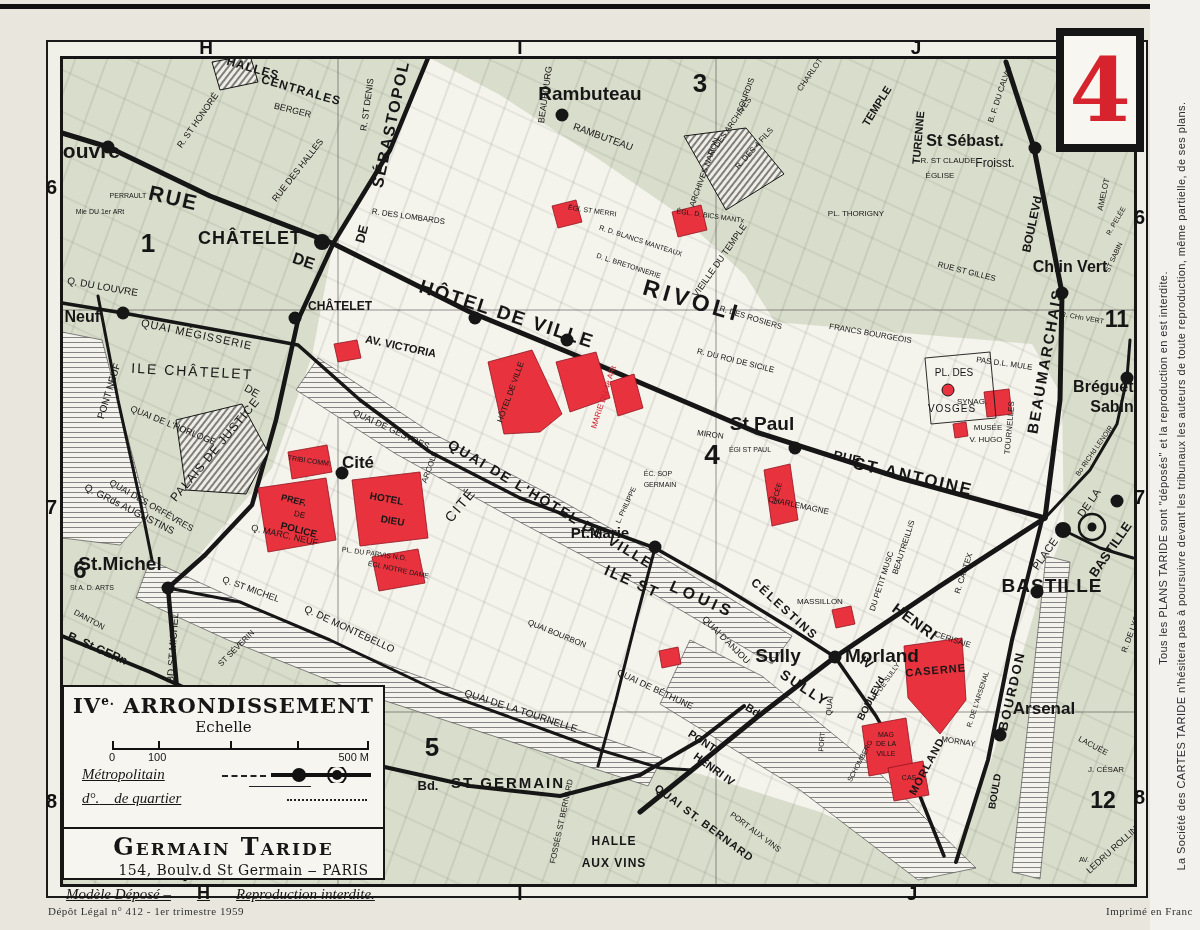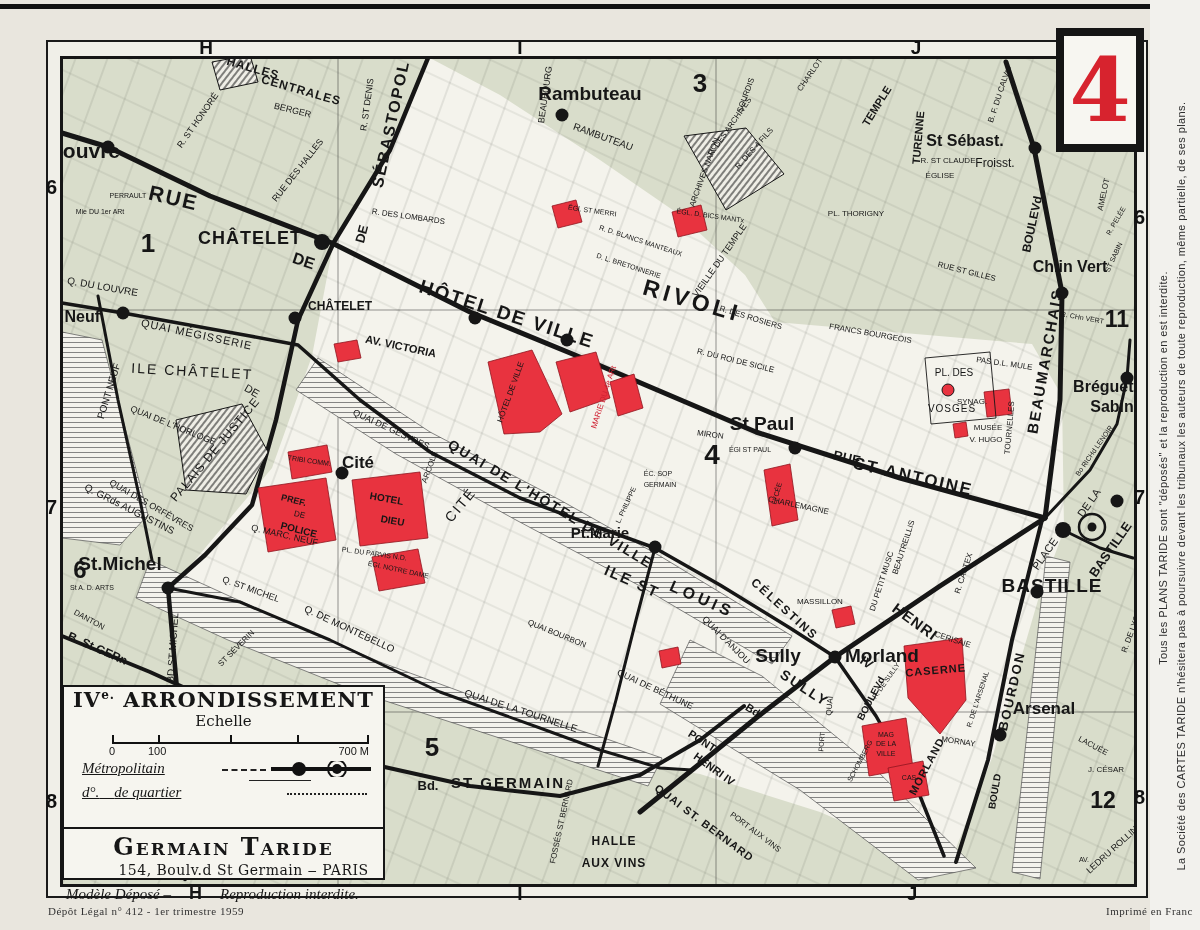--- a/index.html
+++ b/index.html
@@ -14,38 +14,38 @@
   .grid-letter{position:absolute;font:bold 19px "Liberation Sans",sans-serif;color:#111;transform:translateX(-50%);}
   .grid-num{position:absolute;font:bold 20px "Liberation Sans",sans-serif;color:#111;}
   .plate{position:absolute;left:1056px;top:28px;width:88px;height:124px;background:#f7f6f1;
          border:8px solid #151515;box-sizing:border-box;display:flex;align-items:center;justify-content:center;}
   .plate-num{font:bold 88px "DejaVu Serif",serif;color:#d7232e;line-height:1;}
   .side-text{position:absolute;width:850px;height:16px;line-height:16px;font-size:11px;
              color:#2c2c2c;text-align:center;transform:rotate(-90deg);letter-spacing:.4px;}
   .legend{position:absolute;left:62px;top:685px;width:323px;height:195px;background:#f6f5ef;
           border:2px solid #161616;box-sizing:border-box;}
   .legend-top{position:relative;height:140px;border-bottom:2px solid #161616;}
-  .legend-title{text-align:center;font:bold 21px "DejaVu Serif",serif;letter-spacing:1px;padding-top:0;}
+  .legend-title{text-align:center;font:bold 21px "DejaVu Serif",serif;letter-spacing:1px;padding-top:6px;}
   .legend-title sup{font-size:12px;}
   .legend-echelle{text-align:center;font:15px "DejaVu Serif",serif;margin-top:0;}
   .scalebar{position:relative;margin:4px 14px 0 48px;height:8px;border-bottom:2px solid #111;}
   .scalebar i{position:absolute;bottom:-1px;width:2px;height:8px;background:#111;}
   .scale-labels{position:relative;margin:1px 14px 0 48px;height:12px;font:11px "Liberation Sans",sans-serif;}
   .scale-labels span{position:absolute;}
   .lg-row{position:relative;margin:3px 12px 0 18px;height:18px;font:italic 15px "Liberation Serif",serif;text-decoration:underline;}
   .lg-row .fill-dash{position:absolute;left:140px;right:105px;top:9px;border-top:2px dashed #222;}
   .lg-row .fill-dash2{position:absolute;left:205px;right:4px;top:9px;border-top:2px dashed #222;}
   .lg-row .fill-dots{position:absolute;left:205px;right:4px;top:9px;border-top:2px dotted #222;}
   .metro-sym{position:absolute;right:0;top:1px;}
   .mini-rule{margin:2px 0 0 185px;width:62px;border-top:1.5px solid #222;}
   .legend-bottom{text-align:center;padding-top:3px;}
   .legend-pub{font:bold 24px "DejaVu Serif",serif;font-variant:small-caps;letter-spacing:2px;}
   .legend-addr{font:14px "DejaVu Serif",serif;letter-spacing:.5px;margin-top:1px;padding-left:40px;}
   .modele-line{position:absolute;left:66px;top:883px;width:330px;font:italic 15px "Liberation Serif",serif;
-               display:flex;gap:18px;align-items:baseline;}
+               display:flex;gap:26px;align-items:baseline;text-decoration:underline;}
   .modele-line .gl{font:bold 18px "Liberation Sans",sans-serif;font-style:normal;}
   .note{position:absolute;font:11px "Liberation Serif",serif;color:#333;letter-spacing:.5px;}
 </style>
 </head>
 <body>
 
 <div id="app">
   <div class="scan-top"></div>
   <div class="paper-right"></div>
 
@@ -354,21 +354,21 @@
       <div class="scalebar">
         <i style="left:0"></i>
           <i style="left:18%"></i>
           <i style="left:46%"></i>
           <i style="left:72%"></i>
           <i style="right:0"></i>
       </div>
       <div class="scale-labels">
         <span style="left:-3px">0</span>
         <span style="left:14%">100</span>
-        <span style="right:0">700 M</span>
+        <span style="right:0">500 M</span>
       </div>
       <div class="lg-row">
         <span>Métropolitain</span>
         <span class="fill-dash"></span>
         <svg class="metro-sym" width="100" height="16">
           <line x1="0" y1="8" x2="100" y2="8" stroke="#111" stroke-width="4"></line>
           <circle cx="28" cy="8" r="7" fill="#111"></circle>
           <circle cx="66" cy="8" r="9" fill="none" stroke="#111" stroke-width="2"></circle>
           <circle cx="66" cy="8" r="5" fill="#111"></circle>
         </svg>

